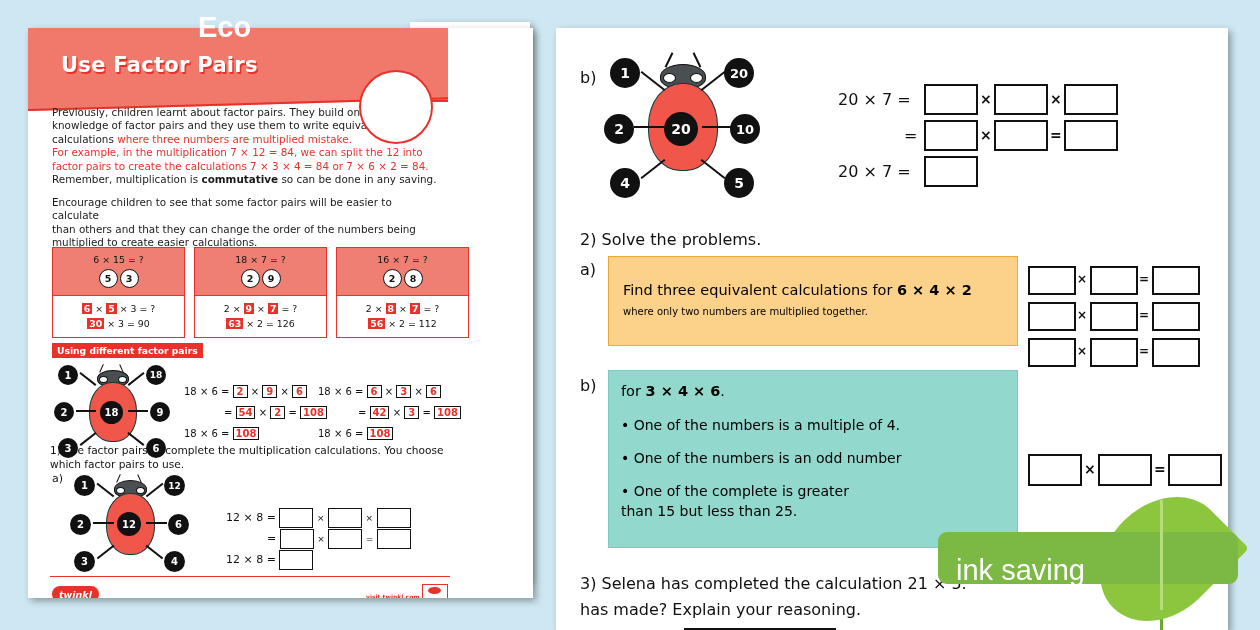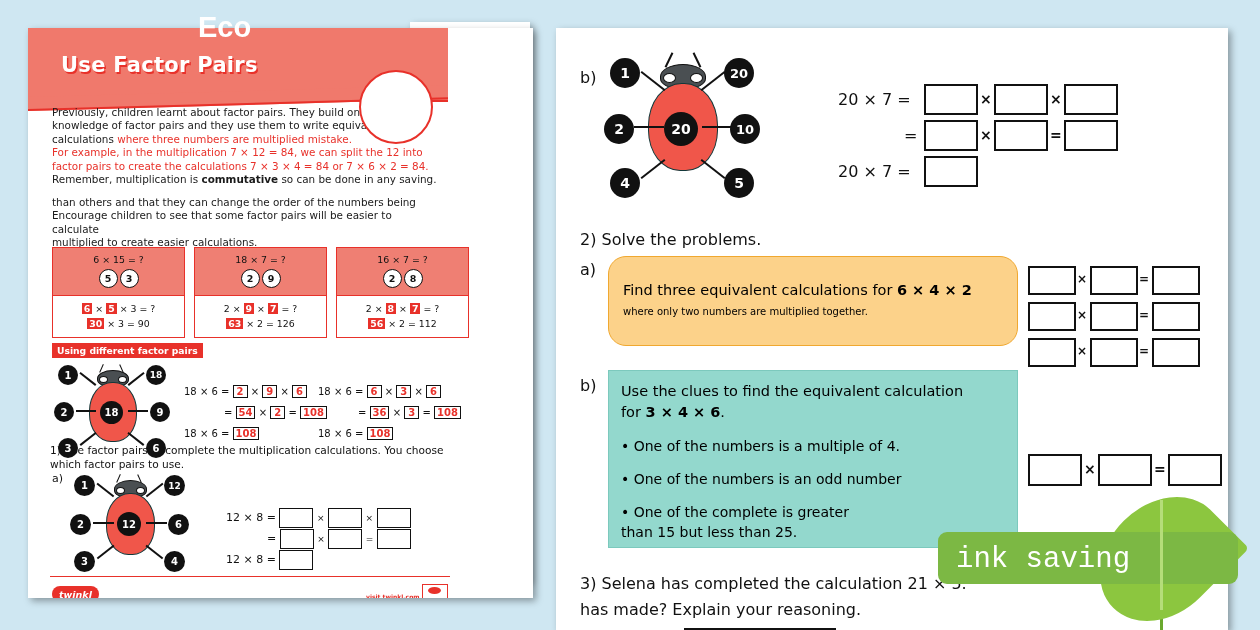--- a/index.html
+++ b/index.html
@@ -87,22 +87,22 @@
   .callout{position:absolute;box-sizing:border-box;}
   .callout.orange{background:#fcd28a;border:1.5px solid #f0a830;}
   .callout.teal{background:#93d8cd;border:1.5px solid #7cc9bd;}
   .callout p{margin:0;}
   .rebox{position:absolute;border:2px solid #111;background:#fff;}
   .rop{position:absolute;font-size:14px;font-weight:bold;color:#111;}
 
   
   .eco{position:absolute;left:938px;top:532px;width:300px;height:52px;background:#7cb844;
        border-radius:9px;z-index:30;}
-  .eco-txt{position:absolute;left:18px;top:11px;font-size:29px;color:#fff;font-weight:normal;
-           font-family:Liberation Mono, monospace;}
+  .eco-txt{position:absolute;left:18px;top:22px;font-size:29px;color:#fff;font-weight:normal;
+           font-family:Liberation Sans, sans-serif;}
   .eco-txt2{position:absolute;left:198px;top:11px;font-size:29px;color:#fff;font-weight:bold;
             font-family:"Liberation Sans",sans-serif;z-index:3;}
   .leaf{position:absolute;left:1108px;top:490px;width:108px;height:138px;background:#8cc63f;
         border-radius:50% 4% 50% 50%;transform:rotate(45deg);z-index:28;}
   .leaf-stem{position:absolute;left:1160px;top:600px;width:3px;height:30px;background:#6aa82e;z-index:27;}
   .leaf-vein{position:absolute;left:1160px;top:500px;width:3px;height:110px;background:#b5dd7a;z-index:31;}
 </style>
 </head>
 <body>
 
@@ -158,22 +158,22 @@
         <div><span>calculations </span><span class="red">where three numbers are multiplied mistake.</span></div>
         <div class="red">For example, in the multiplication 7 × 12 = 84, we can split the 12 into</div>
         <div class="red">factor pairs to create the calculations 7 × 3 × 4 = 84 or 7 × 6 × 2 = 84.</div>
       </div>
 
       <div class="body-txt" style="top:145px;">
         <span>Remember, multiplication is </span><span class="b">commutative</span><span> so can be done in any saving.</span>
       </div>
 
       <div class="body-txt" style="top:168px;">
+        <div>Encourage children to see that some factor pairs will be easier to calculate</div>
         <div>than others and that they can change the order of the numbers being</div>
-        <div>Encourage children to see that some factor pairs will be easier to calculate</div>
         <div>multiplied to create easier calculations.</div>
       </div>
 
       <div class="fp-wrap" style="left:24px;top:219px;">
         <div class="fp">
           <div class="fp-top">
             <div class="fp-eq">6 × 15 = ?</div>
             <div class="fp-pair">
               <span class="fp-circ">5</span>
               <span class="fp-circ">3</span>
@@ -243,21 +243,21 @@
         <span>= </span><span class="boxnum">54</span> × <span class="boxnum">2</span> = <span class="boxnum">108</span>
       </div>
       <div class="calcrow" style="left:156px;top:399px;">
         <span>18 × 6 = </span><span class="boxnum">108</span>
       </div>
 
       <div class="calcrow" style="left:290px;top:357px;">
         <span>18 × 6 = </span><span class="boxnum">6</span> × <span class="boxnum">3</span> × <span class="boxnum">6</span>
       </div>
       <div class="calcrow" style="left:330px;top:378px;">
-        <span>= </span><span class="boxnum">36</span> × <span class="boxnum">3</span> = <span class="boxnum">108</span>
+        <span>= </span><span class="boxnum">42</span> × <span class="boxnum">3</span> = <span class="boxnum">108</span>
       </div>
       <div class="calcrow" style="left:290px;top:399px;">
         <span>18 × 6 = </span><span class="boxnum">108</span>
       </div>
 
       <div class="qtext" style="left:22px;top:415px;width:400px;">
         <div>1) Use factor pairs to complete the multiplication calculations. You choose</div>
         <div>which factor pairs to use.</div>
       </div>
       <div class="qtext" style="left:24px;top:444px;font-size:11px;">a)</div>
@@ -351,21 +351,21 @@
     <div class="rebox" style="left:438px;top:92px;width:50px;height:27px;"></div>
     <div class="rop" style="left:494px;top:99px;">=</div>
     <div class="rebox" style="left:508px;top:92px;width:50px;height:27px;"></div>
 
     <div class="rtxt" style="left:282px;top:134px;font-size:16px;">20 × 7 =</div>
     <div class="rebox" style="left:368px;top:128px;width:50px;height:27px;"></div>
 
     <div class="rtxt" style="left:24px;top:202px;font-size:16px;">2) Solve the problems.</div>
 
     <div class="rtxt" style="left:24px;top:232px;font-size:16px;">a)</div>
-    <div class="callout orange" style="left:52px;top:228px;width:410px;height:90px;padding:22px 14px 0 14px;border-radius:18px;">
+    <div class="callout orange" style="left:52px;top:228px;width:410px;height:90px;padding:22px 14px 0 14px;">
       <p style="font-size:14.5px;line-height:22px;"><span>Find three equivalent calculations for </span><b>6 × 4 × 2</b></p>
       <p style="font-size:10px;line-height:22px;">where only two numbers are multiplied together.</p>
     </div>
 
     <div class="rebox" style="left:472px;top:238px;width:44px;height:25px;"></div>
     <div class="rop" style="left:521px;top:244px;font-size:12px;">×</div>
     <div class="rebox" style="left:534px;top:238px;width:44px;height:25px;"></div>
     <div class="rop" style="left:583px;top:244px;font-size:12px;">=</div>
     <div class="rebox" style="left:596px;top:238px;width:44px;height:25px;"></div>
 
@@ -376,21 +376,20 @@
     <div class="rebox" style="left:596px;top:274px;width:44px;height:25px;"></div>
 
     <div class="rebox" style="left:472px;top:310px;width:44px;height:25px;"></div>
     <div class="rop" style="left:521px;top:316px;font-size:12px;">×</div>
     <div class="rebox" style="left:534px;top:310px;width:44px;height:25px;"></div>
     <div class="rop" style="left:583px;top:316px;font-size:12px;">=</div>
     <div class="rebox" style="left:596px;top:310px;width:44px;height:25px;"></div>
 
     <div class="rtxt" style="left:24px;top:348px;font-size:16px;">b)</div>
     <div class="callout teal" style="left:52px;top:342px;width:410px;height:178px;padding:10px 14px 0 12px;">
-      <p style="font-size:14.5px;line-height:21px;">Use the clues to find the equivalent calculation</p>
       <p style="font-size:14.5px;line-height:21px;"><span>for </span><b>3 × 4 × 6</b><span>.</span></p>
       <p style="font-size:14px;line-height:20px;margin-top:13px;">• One of the numbers is a multiple of 4.</p>
       <p style="font-size:14px;line-height:20px;margin-top:13px;">• One of the numbers is an odd number</p>
       <p style="font-size:14px;line-height:20px;margin-top:13px;">• One of the complete is greater</p>
       <p style="font-size:14px;line-height:20px;">   than 15 but less than 25.</p>
     </div>
 
     <div class="rebox" style="left:472px;top:426px;width:50px;height:28px;"></div>
     <div class="rop" style="left:528px;top:433px;">×</div>
     <div class="rebox" style="left:542px;top:426px;width:50px;height:28px;"></div>

